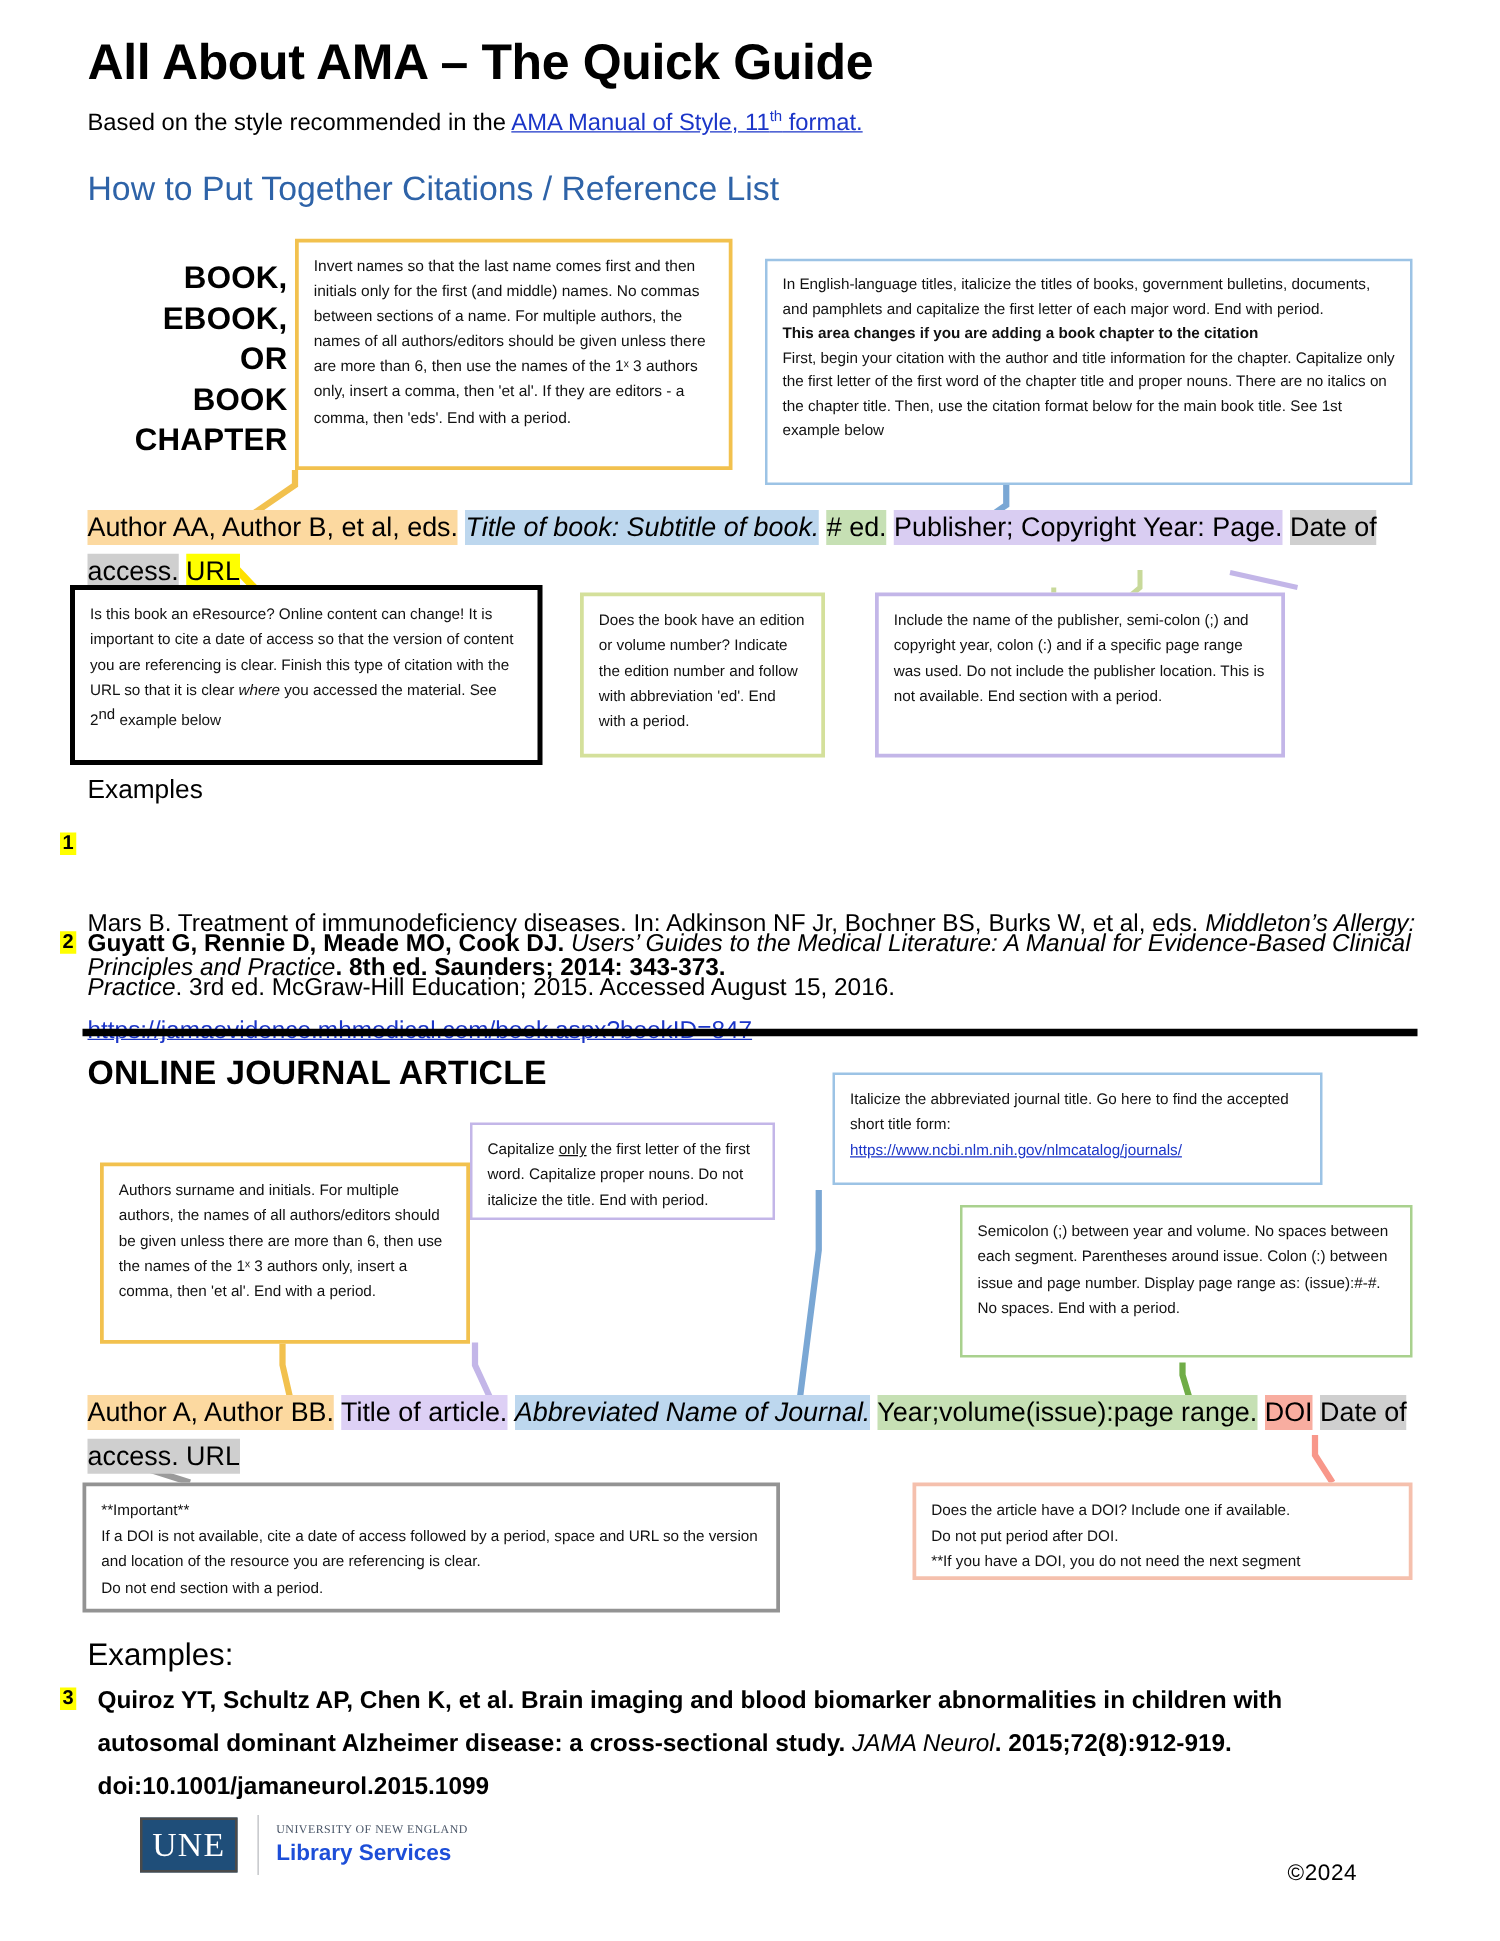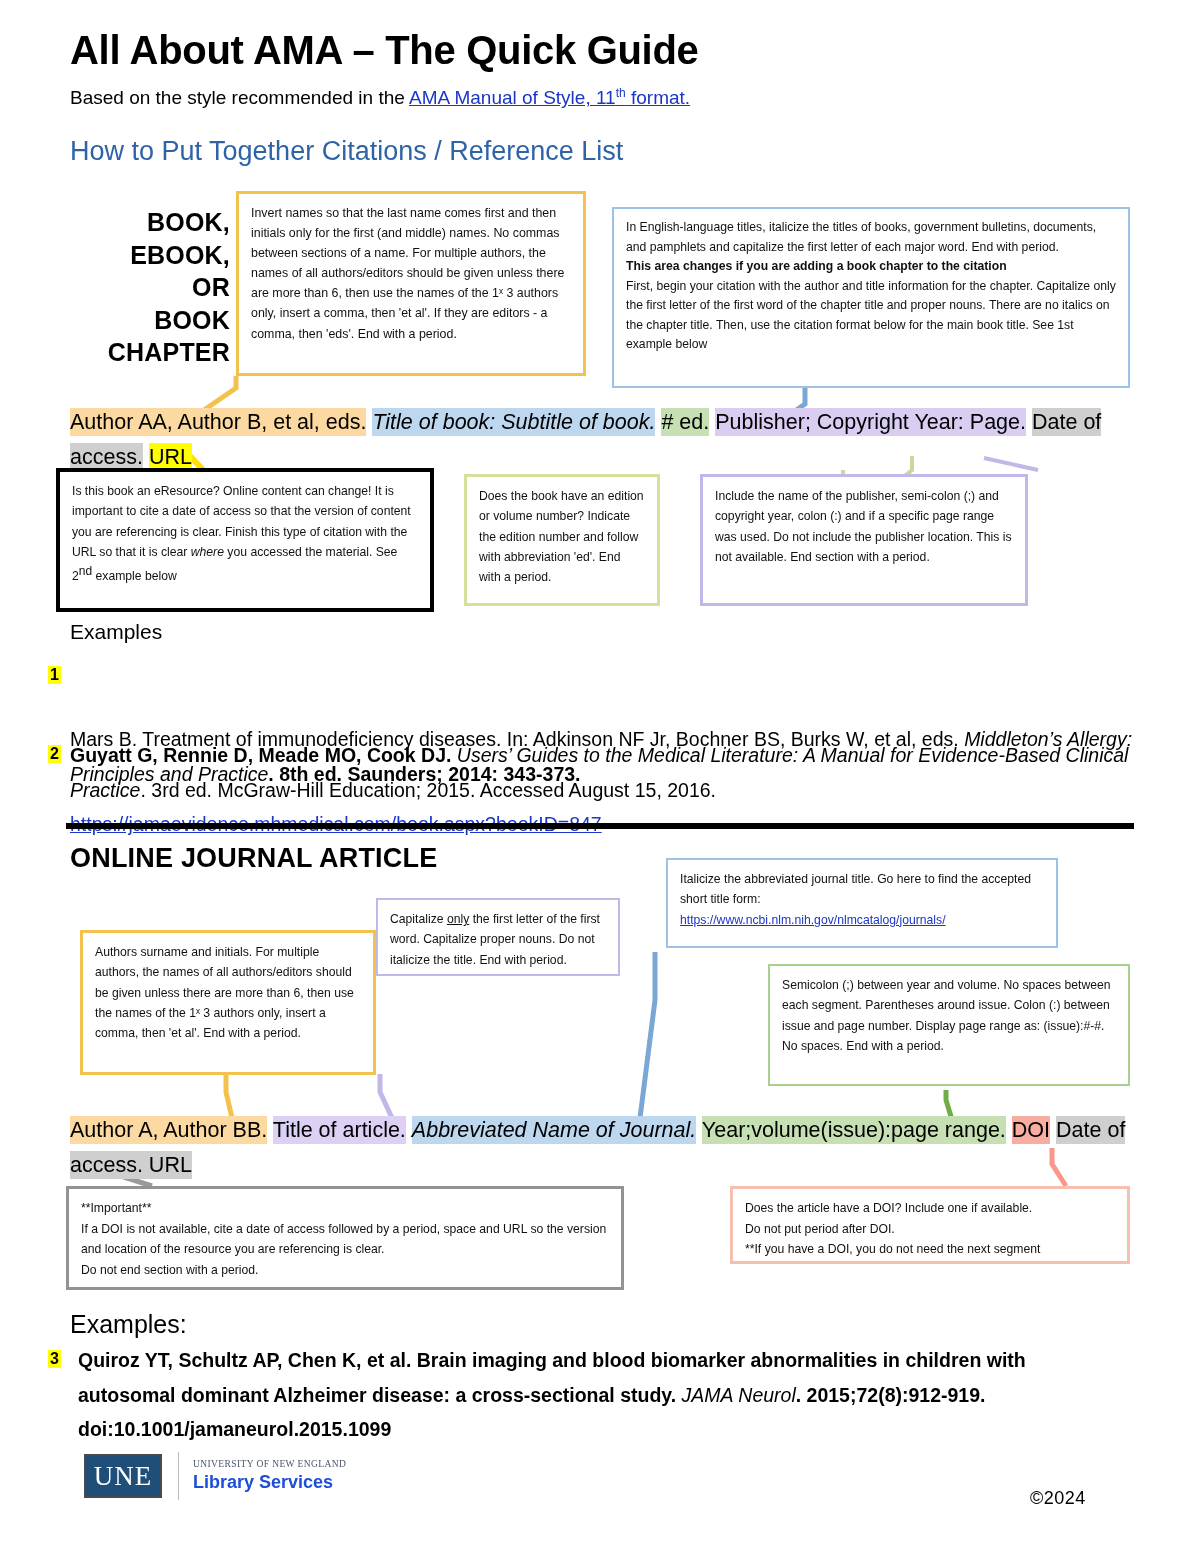--- a/index.html
+++ b/index.html
@@ -103,21 +103,21 @@
   
   .rule {
     position: absolute; background: #000;
   }
 
   .big-head {
     position: absolute; font-size: 27px; font-weight: bold; letter-spacing: 0.2px;
   }
 
   
-  .logo-wrap { position: absolute; display: flex; align-items: center; }
+  .logo-wrap { position: absolute; display: flex; align-items: center; margin-left: 28px; }
   .logo-mark {
     width: 78px; height: 44px;
     background: #1f4e79;
     border: 2px solid #4a4a4a;
     color: #ffffff;
     font-family: "Liberation Serif", serif;
     font-size: 27px;
     display: flex; align-items: center; justify-content: center;
     letter-spacing: 1px;
   }

